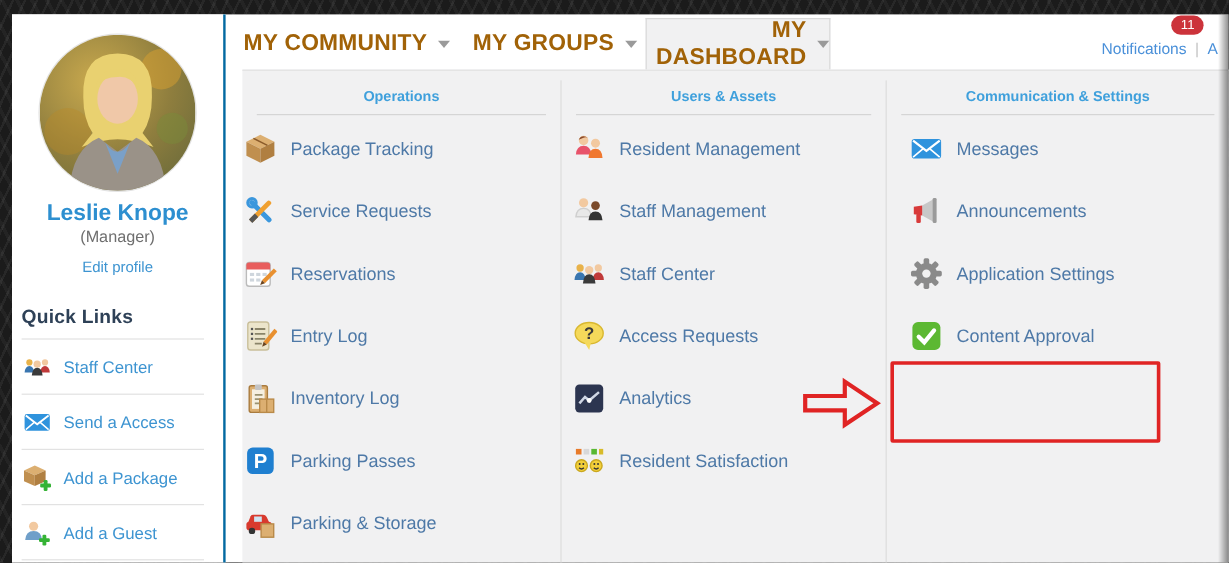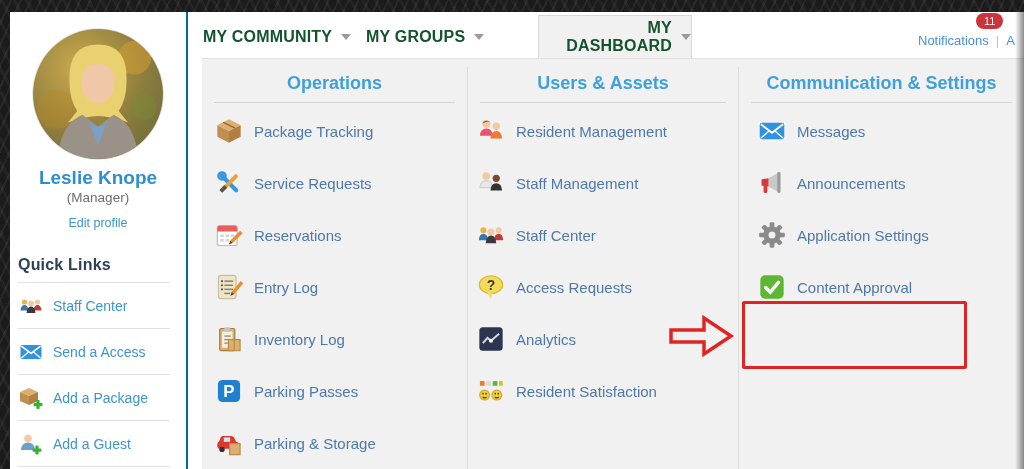--- a/index.html
+++ b/index.html
@@ -22,41 +22,41 @@
   .edit-profile{margin-top:11px;text-align:center;font-size:12.5px;color:#3d94d1;cursor:pointer;}
   .ql-title{margin:26px 0 8px 8px;font-size:16px;font-weight:bold;color:#2e4157;letter-spacing:.2px;}
   .ql-list{margin:0 16px 0 8px;border-top:1px solid #e2e2e2;}
   .ql-item{display:flex;align-items:center;gap:9px;height:45px;border-bottom:1px solid #e2e2e2;cursor:pointer;}
   .ql-icon{width:26px;height:26px;flex:none;display:flex;align-items:center;justify-content:center;}
   .ql-icon svg{width:24px;height:24px;}
   .ql-label{font-size:14px;color:#3d94d1;}
 
   
   .tab{position:absolute;top:3px;height:43px;display:flex;align-items:center;gap:9px;
-    font-size:16px;font-weight:bold;color:#14532d;letter-spacing:.2px;cursor:pointer;box-sizing:border-box;}
+    font-size:19px;font-weight:bold;color:#a16207;letter-spacing:.2px;cursor:pointer;box-sizing:border-box;}
   .tab-community{left:193px;}
-  .tab-groups{left:356px;}
+  .tab-groups{left:384px;}
   .tab-dashboard{left:528px;width:154px;justify-content:center;background:#f1f1f2;
     border:1px solid #d9d9d9;border-bottom:none;text-align:right;}
   .chev{width:0;height:0;border-left:5px solid transparent;border-right:5px solid transparent;border-top:6px solid #9a9a9a;}
   .notif{position:absolute;left:908px;top:21px;font-size:13px;color:#4a90d9;white-space:nowrap;cursor:pointer;}
   .notif .sep{color:#c2c2c2;margin:0 7px;}
   .badge{position:absolute;left:966px;top:1px;background:#cc333b;color:#fff;font-size:11px;font-weight:normal;
     padding:2px 8px;border-radius:9px;line-height:12px;cursor:pointer;}
 
   
   .panel{position:absolute;left:192px;top:46px;right:0;bottom:0;background:#f1f1f2;border-top:1px solid #e0e0e0;}
   .divider-v{position:absolute;top:8px;bottom:0;width:1px;background:#dcdcdc;}
   .dv1{left:265px;} .dv2{left:536px;}
   .col{position:absolute;top:0;bottom:0;}
   .col1{left:0;width:265px;} .col2{left:266px;width:270px;} .col3{left:537px;width:285px;}
-  .col-header{margin-top:14px;text-align:center;font-size:18px;font-weight:bold;color:#3fa0dc;}
+  .col-header{margin-top:14px;text-align:center;font-size:12px;font-weight:bold;color:#3fa0dc;}
   .col-rule{margin:8px 12px 0;border-bottom:1px solid #d5d5d5;}
   .menu-list{margin-top:2px;}
-  .menu-item{display:flex;align-items:center;gap:10px;height:52px;padding-left:12px;cursor:pointer;}
+  .menu-item{display:flex;align-items:center;gap:10px;height:52px;cursor:pointer;}
   .col2 .menu-item{padding-left:8px;}
   .col3 .menu-item{padding-left:18px;}
   .mi-icon{width:30px;height:30px;flex:none;display:flex;align-items:center;justify-content:center;}
   .mi-icon svg{width:28px;height:28px;}
   .mi-label{font-size:15px;color:#4e79a7;}
 
   
   .red-box{position:absolute;left:540px;top:242px;width:219px;height:62px;border:3px solid #e02424;border-radius:2px;z-index:40;pointer-events:none;}
   .red-arrow{position:absolute;left:464px;top:253px;width:70px;height:48px;z-index:41;pointer-events:none;}
 </style>

